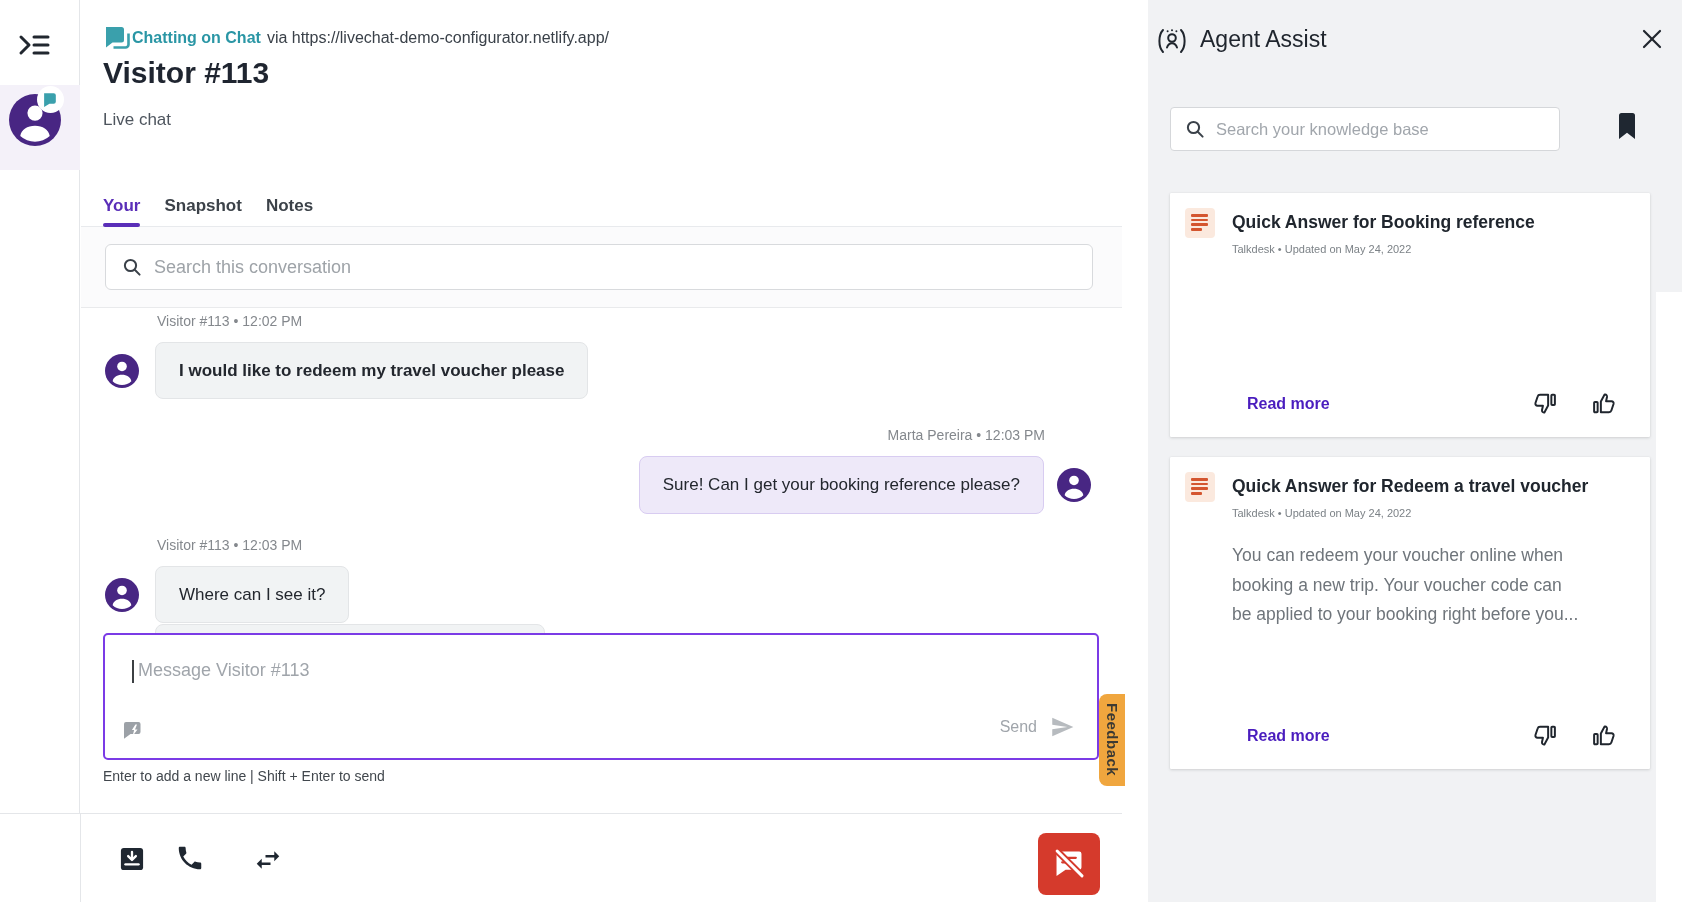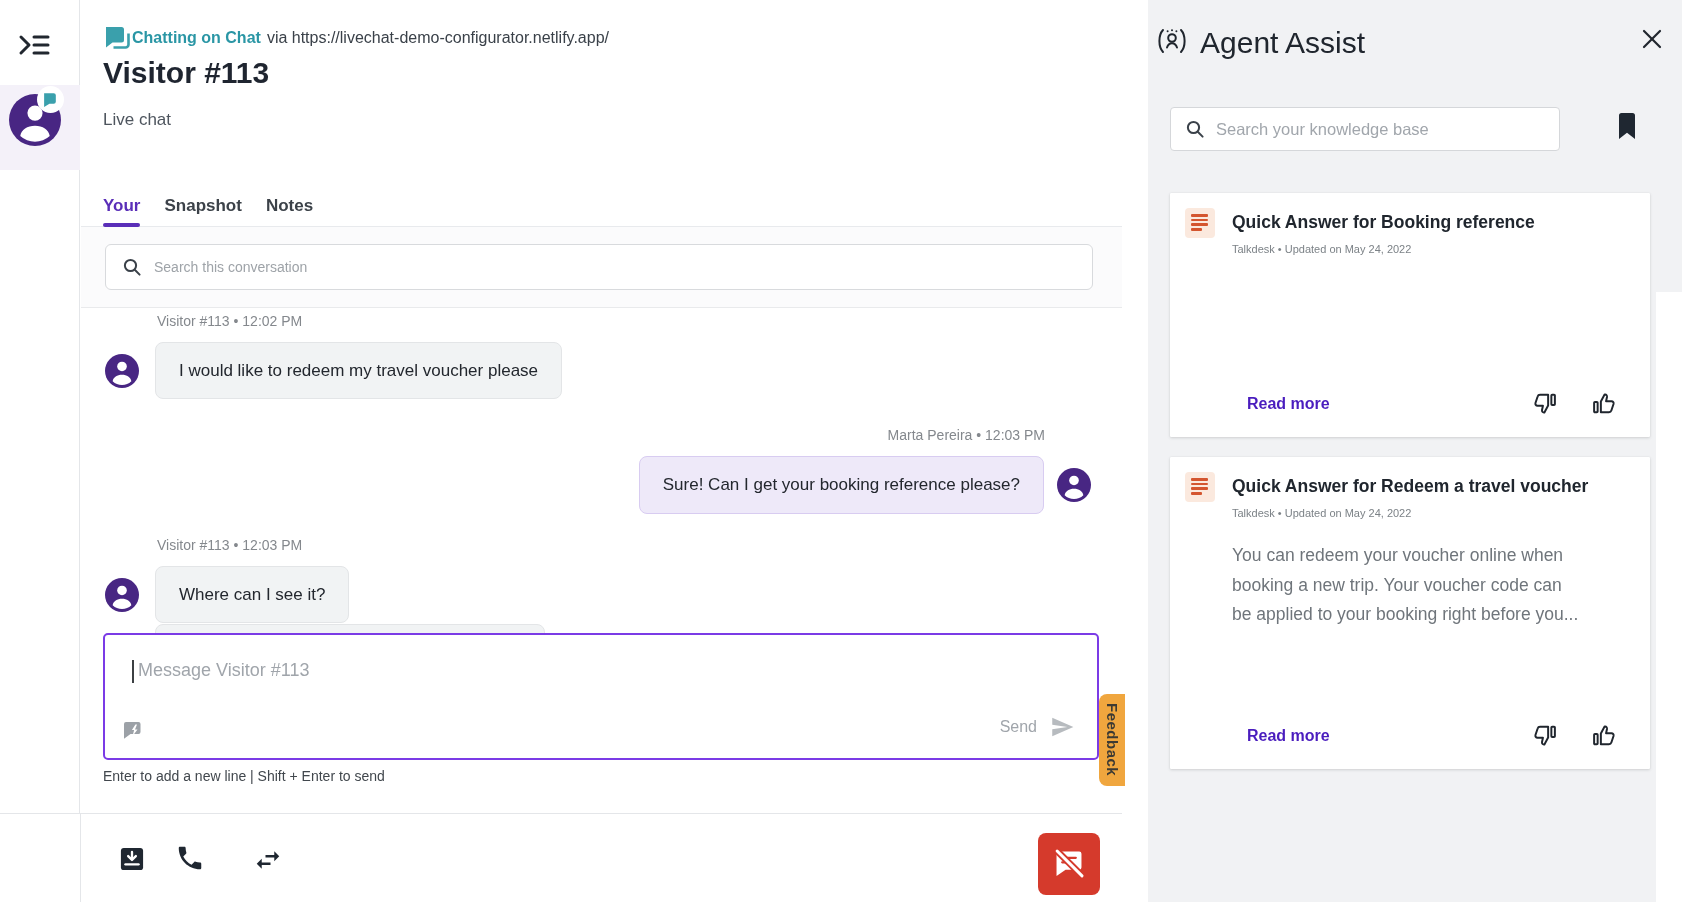--- a/index.html
+++ b/index.html
@@ -25,21 +25,21 @@
   .page-title { position:absolute; left:22px; top:56px; font-size:30px; font-weight:700; color:#1F2530; }
   .page-sub { position:absolute; left:22px; top:110px; font-size:17px; color:#4E555E; }
 
   .tabbar { position:absolute; left:0; top:186px; width:1041px; height:41px; border-bottom:1px solid #E8EAED; display:flex; align-items:center; gap:24px; padding-left:22px; }
   .tab { font-size:17px; font-weight:700; color:#3C4249; position:relative; height:41px; display:flex; align-items:center; cursor:pointer; }
   .tab.active { color:#5A2EB8; }
   .tab.active::after { content:""; position:absolute; left:0; right:0; bottom:0; height:4px; background:#5A2EB8; border-radius:3px; }
 
   .search-band { position:absolute; left:0; top:227px; width:1041px; height:81px; background:#FBFBFC; border-bottom:1px solid #E9EAEC; }
   .conv-search { position:absolute; left:24px; top:17px; width:988px; height:46px; background:#fff; border:1px solid #D8DADD; border-radius:6px; display:flex; align-items:center; padding:0 16px; gap:12px; }
-  .conv-search input, .kb-search input { border:none; outline:none; flex:1; font-size:14px; color:#20262E; background:transparent; font-family:inherit; }
+  .conv-search input, .kb-search input { border:none; outline:none; flex:1; font-size:18px; color:#20262E; background:transparent; font-family:inherit; }
   .conv-search input::placeholder, .kb-search input::placeholder { color:#9EA3A8; }
 
   .msg-meta { position:absolute; font-size:14px; color:#84888D; }
   .bubble { position:absolute; height:57px; display:flex; align-items:center; padding:0 23px; border-radius:8px; font-size:17px; color:#23272E; white-space:nowrap; }
   .bubble.visitor { background:#F1F3F4; border:1px solid #E3E5E7; }
   .bubble.agent { background:#EEE9F9; border:1px solid #D8CCF1; }
   .avatar-sm { position:absolute; width:34px; height:34px; border-radius:50%; background:#482683; }
   .avatar-sm svg { width:100%; height:100%; }
   .bubble-partial { position:absolute; left:74px; top:624px; width:390px; height:30px; background:#F1F3F4; border:1px solid #E3E5E7; border-radius:8px; z-index:1; }
 
@@ -55,21 +55,21 @@
   .feedback-tab span { writing-mode:vertical-rl; font-size:15px; font-weight:600; color:#3D3A33; letter-spacing:.5px; }
 
   .bottombar { position:absolute; left:0; top:813px; width:1122px; height:89px; background:#fff; border-top:1px solid #E4E6E9; z-index:5; }
   .bottombar .vdiv { position:absolute; left:80px; top:0; width:1px; height:89px; background:#E4E6E9; }
   .bb-icon { position:absolute; cursor:pointer; }
   .end-chat { position:absolute; left:1038px; top:19px; width:62px; height:62px; background:#D53A2C; border-radius:8px; display:flex; align-items:center; justify-content:center; cursor:pointer; }
 
   
   .assist { position:absolute; left:1148px; top:0; width:534px; height:902px; background:#F1F2F4; }
   .assist-white-strip { position:absolute; left:508px; top:292px; width:26px; height:610px; background:#fff; }
-  .assist-title { position:absolute; left:52px; top:26px; font-size:30px; font-weight:500; color:#20262E; }
+  .assist-title { position:absolute; left:52px; top:26px; font-size:23px; font-weight:500; color:#20262E; }
   .assist-logo { position:absolute; left:8px; top:25px; width:32px; height:32px; }
   .assist-close { position:absolute; left:492px; top:27px; width:24px; height:24px; cursor:pointer; }
   .kb-search { position:absolute; left:22px; top:107px; width:390px; height:44px; background:#fff; border:1px solid #D5D7DA; border-radius:4px; display:flex; align-items:center; padding:0 14px; gap:11px; }
   .kb-search input { font-size:16.5px; }
   .kb-search input::placeholder { color:#A1A6AC; }
   .bookmark { position:absolute; left:468px; top:111px; width:22px; height:30px; cursor:pointer; }
 
   .card { position:absolute; left:22px; width:480px; background:#fff; border-radius:1px; box-shadow:0 1px 3px rgba(60,64,67,.18), 0 0 1px rgba(60,64,67,.12); }
   .card1 { top:193px; height:244px; }
   .card2 { top:457px; height:312px; }
@@ -151,21 +151,21 @@
       </div>
     </div>
 
     <div class="msg-meta" style="left:76px;top:313px;">Visitor #113 • 12:02 PM</div>
     <div class="avatar-sm" style="left:24px;top:354px;">
       <svg viewBox="0 0 24 24">
           <circle cx="12" cy="8.8" r="3.4" fill="#fff"></circle>
           <path d="M5.4 19.3c.4-2.9 3.2-4.6 6.6-4.6s6.2 1.7 6.6 4.6a9.6 9.6 0 0 1-13.2 0z" fill="#fff"></path>
         </svg>
     </div>
-    <div class="bubble visitor" style="left:74px;top:342px;">I would like to redeem my travel voucher please</div>
+    <div class="bubble visitor" style="left:74px;top:342px;font-weight:bold;">I would like to redeem my travel voucher please</div>
 
     <div class="msg-meta" style="right:77px;top:427px;margin-left:32px;">Marta Pereira • 12:03 PM</div>
     <div class="bubble agent" style="right:78px;top:456px;height:58px;">Sure! Can I get your booking reference please?</div>
     <div class="avatar-sm" style="right:31px;top:468px;">
       <svg viewBox="0 0 24 24">
           <circle cx="12" cy="8.8" r="3.4" fill="#fff"></circle>
           <path d="M5.4 19.3c.4-2.9 3.2-4.6 6.6-4.6s6.2 1.7 6.6 4.6a9.6 9.6 0 0 1-13.2 0z" fill="#fff"></path>
         </svg>
     </div>
 

